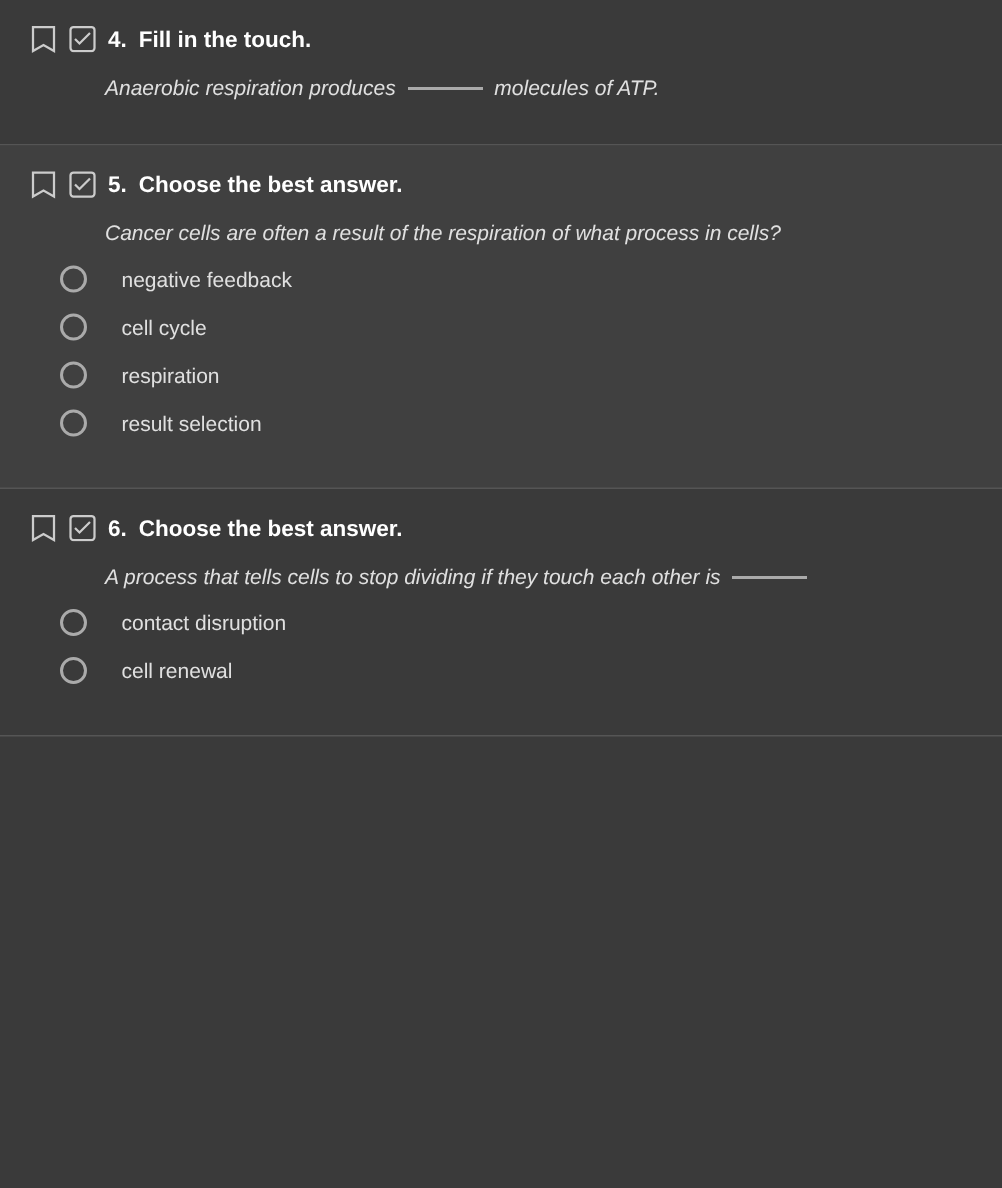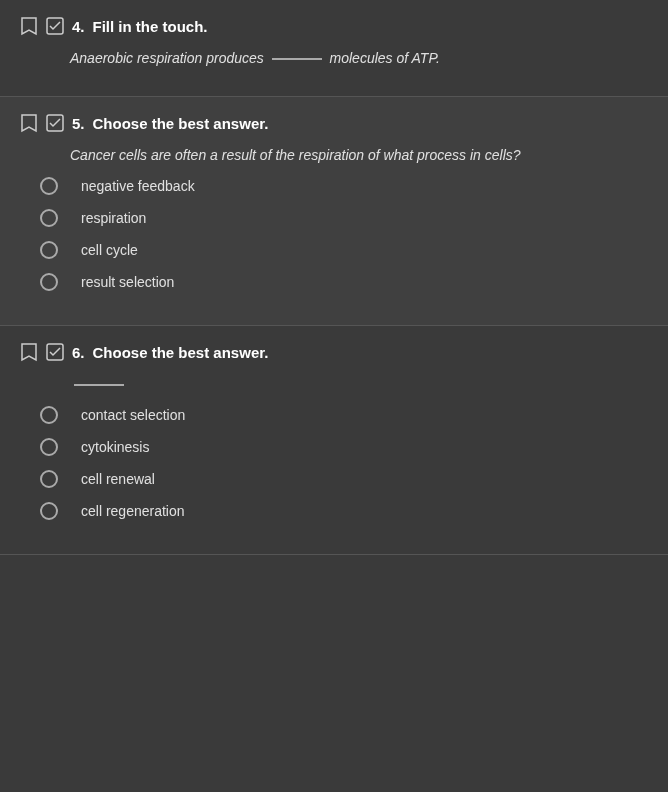--- a/index.html
+++ b/index.html
@@ -150,25 +150,25 @@
     <div class="question-body">
       <div class="question-text">Cancer cells are often a result of the respiration of what process in cells?</div>
     </div>
     <div class="answer-options">
       <div class="answer-option">
         <span class="radio-circle"></span>
         <span>negative feedback</span>
       </div>
       <div class="answer-option">
         <span class="radio-circle"></span>
+        <span>cell cycle</span>
+      </div>
+      <div class="answer-option">
+        <span class="radio-circle"></span>
         <span>respiration</span>
-      </div>
-      <div class="answer-option">
-        <span class="radio-circle"></span>
-        <span>cell cycle</span>
       </div>
       <div class="answer-option">
         <span class="radio-circle"></span>
         <span>result selection</span>
       </div>
     </div>
   </div>
 
   <div class="question-block">
     <div class="question-header">
@@ -181,36 +181,29 @@
         <svg width="18" height="18" viewBox="0 0 18 18" fill="none" xmlns="http://www.w3.org/2000/svg">
           <rect x="1" y="1" width="16" height="16" rx="2" stroke="#cccccc" stroke-width="1.5" fill="none"></rect>
           <polyline points="4,9 7,12 14,5" stroke="#cccccc" stroke-width="1.5" fill="none"></polyline>
         </svg>
       </span>
       <span class="question-number-label">6.</span>
       <span class="question-number-label">Choose the best answer.</span>
     </div>
     <div class="question-body">
       <div class="question-text">
+        <span>A process that tells cells to stop dividing if they touch each other is</span>
         <span class="fill-blank-line"></span>
       </div>
     </div>
     <div class="answer-options">
       <div class="answer-option">
         <span class="radio-circle"></span>
-        <span>contact selection</span>
-      </div>
-      <div class="answer-option">
-        <span class="radio-circle"></span>
-        <span>cytokinesis</span>
+        <span>contact disruption</span>
       </div>
       <div class="answer-option">
         <span class="radio-circle"></span>
         <span>cell renewal</span>
       </div>
-      <div class="answer-option">
-        <span class="radio-circle"></span>
-        <span>cell regeneration</span>
-      </div>
     </div>
   </div>
 
 </div>
 
 </body></html>

